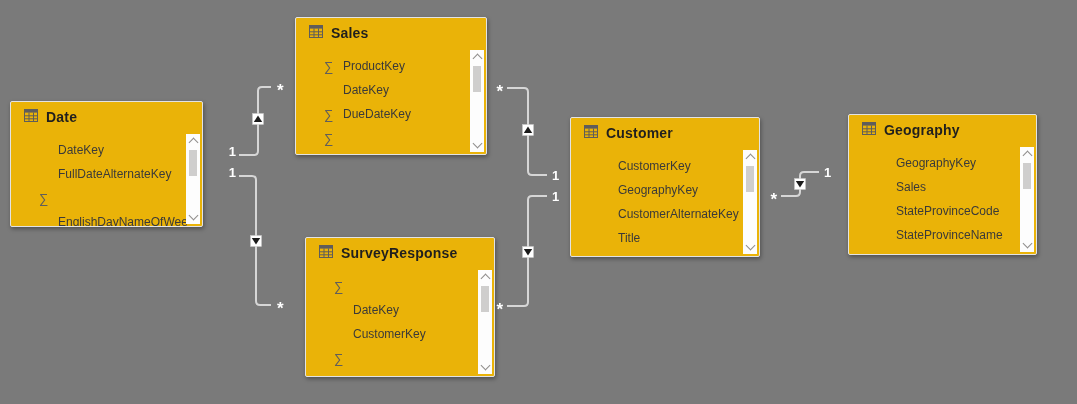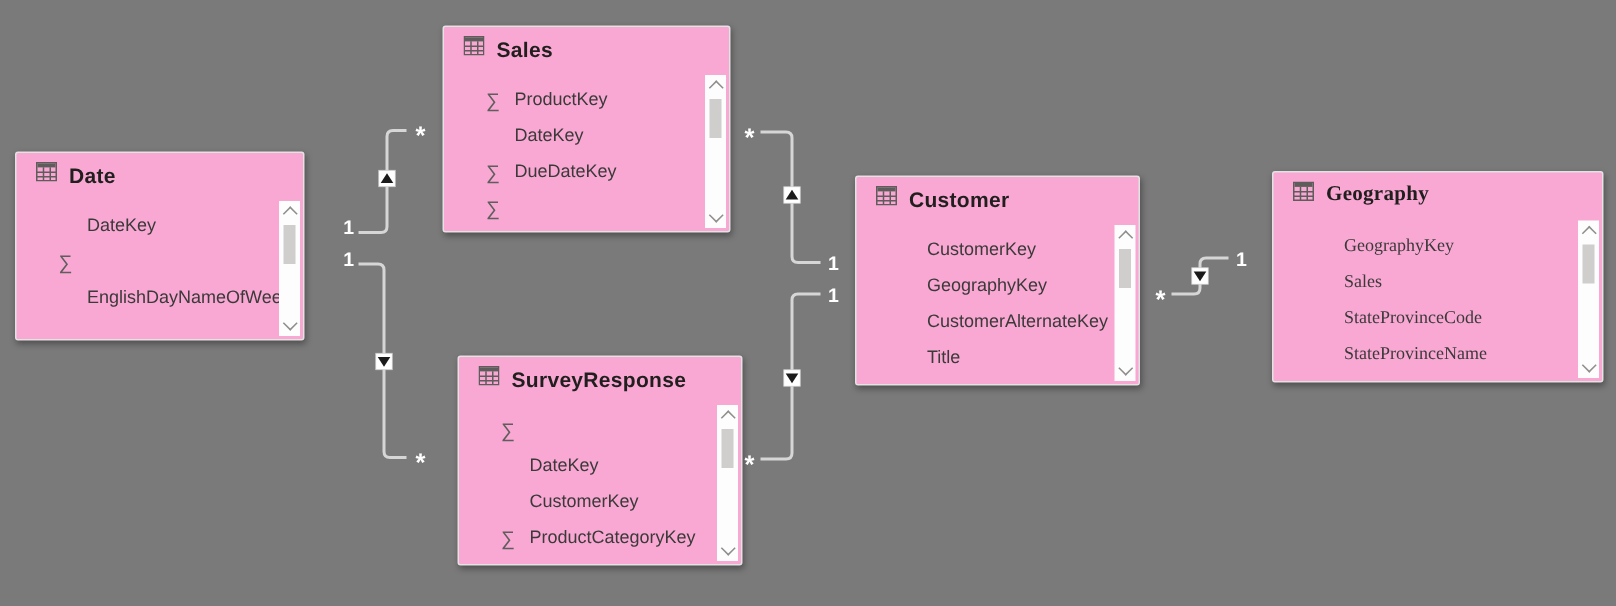--- a/index.html
+++ b/index.html
@@ -1,41 +1,41 @@
 <!DOCTYPE html>
 <html><head>
 <meta charset="utf-8">
 <style>
   html,body{margin:0;padding:0;background:#7a7a7a;}
   #canvas{position:relative;width:1077px;height:404px;background:#7a7a7a;overflow:hidden;
           font-family:"Liberation Sans","DejaVu Sans",sans-serif;}
 
   
-  .card{position:absolute;background:#f9a8d4;border:1px solid #e3e3e3;border-radius:2px;
+  .card{position:absolute;background:#eab308;border:1px solid #e3e3e3;border-radius:2px;
         box-shadow:1px 2px 4px rgba(0,0,0,.35);overflow:hidden;box-sizing:border-box;}
   .card-header{display:flex;align-items:center;height:30px;padding-left:13px;}
   .card-title{font-size:14px;font-weight:bold;color:#201f1e;margin-left:8px;letter-spacing:.2px;}
   .fields{padding-top:6px;}
   .field-row{display:flex;align-items:center;height:24px;padding-left:28px;}
   .sigma{width:19px;flex:0 0 19px;font-size:13px;color:#605e5c;line-height:1;}
   .fname{flex:1;font-size:12px;color:#3b3a39;white-space:nowrap;overflow:hidden;margin-right:15px;}
 
   
   .scrollbar{position:absolute;top:32px;bottom:2px;right:2px;width:14px;background:#fdfdfd;}
   .chev{position:absolute;left:4px;width:6px;height:6px;border:solid #908e8c;border-width:1.5px 1.5px 0 0;}
   .chev-up{top:5px;transform:rotate(-45deg);}
   .chev-down{bottom:5px;transform:rotate(135deg);}
   .sb-thumb{position:absolute;top:16px;left:3px;width:8px;height:26px;background:#cfcecd;}
 
   
   #card-date{left:10px;top:101px;width:193px;height:126px;}
   #card-sales{left:295px;top:17px;width:192px;height:138px;}
   #card-survey{left:305px;top:237px;width:190px;height:140px;}
   #card-customer{left:570px;top:117px;width:190px;height:140px;}
-  #card-geography{left:848px;top:114px;width:221px;height:141px;font-family:Liberation Serif, serif;}
+  #card-geography{left:848px;top:114px;width:189px;height:141px;}
 
   
   #rels{position:absolute;left:0;top:0;pointer-events:none;}
   .rel-path{fill:none;stroke:#d6d6d6;stroke-width:2;}
   .arrow-box{fill:#ffffff;stroke:#c9c9c9;stroke-width:.5;}
   .arrow-tri{fill:#1b1b1b;}
   .card-one{font:bold 13px "Liberation Sans","DejaVu Sans",sans-serif;fill:#ffffff;}
   .card-many{font:bold 17px "Liberation Sans","DejaVu Sans",sans-serif;fill:#ffffff;}
 </style>
 </head>
@@ -54,20 +54,24 @@
             <line x1="0.5" y1="9.8" x2="13.5" y2="9.8" stroke="#5f5d5b"></line>
           </svg></span>
       <span class="card-title">Date</span>
     </div>
     <div class="fields">
       <div class="field-row">
           <span class="sigma"></span>
           <span class="fname">DateKey</span>
         </div>
       <div class="field-row">
+          <span class="sigma"></span>
+          <span class="fname">FullDateAlternateKey</span>
+        </div>
+      <div class="field-row">
           <span class="sigma">∑</span>
         </div>
       <div class="field-row">
           <span class="sigma"></span>
           <span class="fname">EnglishDayNameOfWeek</span>
         </div>
     </div>
     <div class="scrollbar">
       <span class="chev chev-up"></span>
       <div class="sb-thumb"></div>
@@ -134,21 +138,20 @@
       <div class="field-row">
           <span class="sigma"></span>
           <span class="fname">DateKey</span>
         </div>
       <div class="field-row">
           <span class="sigma"></span>
           <span class="fname">CustomerKey</span>
         </div>
       <div class="field-row">
           <span class="sigma">∑</span>
-          <span class="fname">ProductCategoryKey</span>
         </div>
       <div class="field-row">
           <span class="sigma"></span>
           <span class="fname">EnglishProductCategoryName</span>
         </div>
     </div>
     <div class="scrollbar">
       <span class="chev chev-up"></span>
       <div class="sb-thumb"></div>
       <span class="chev chev-down"></span>

